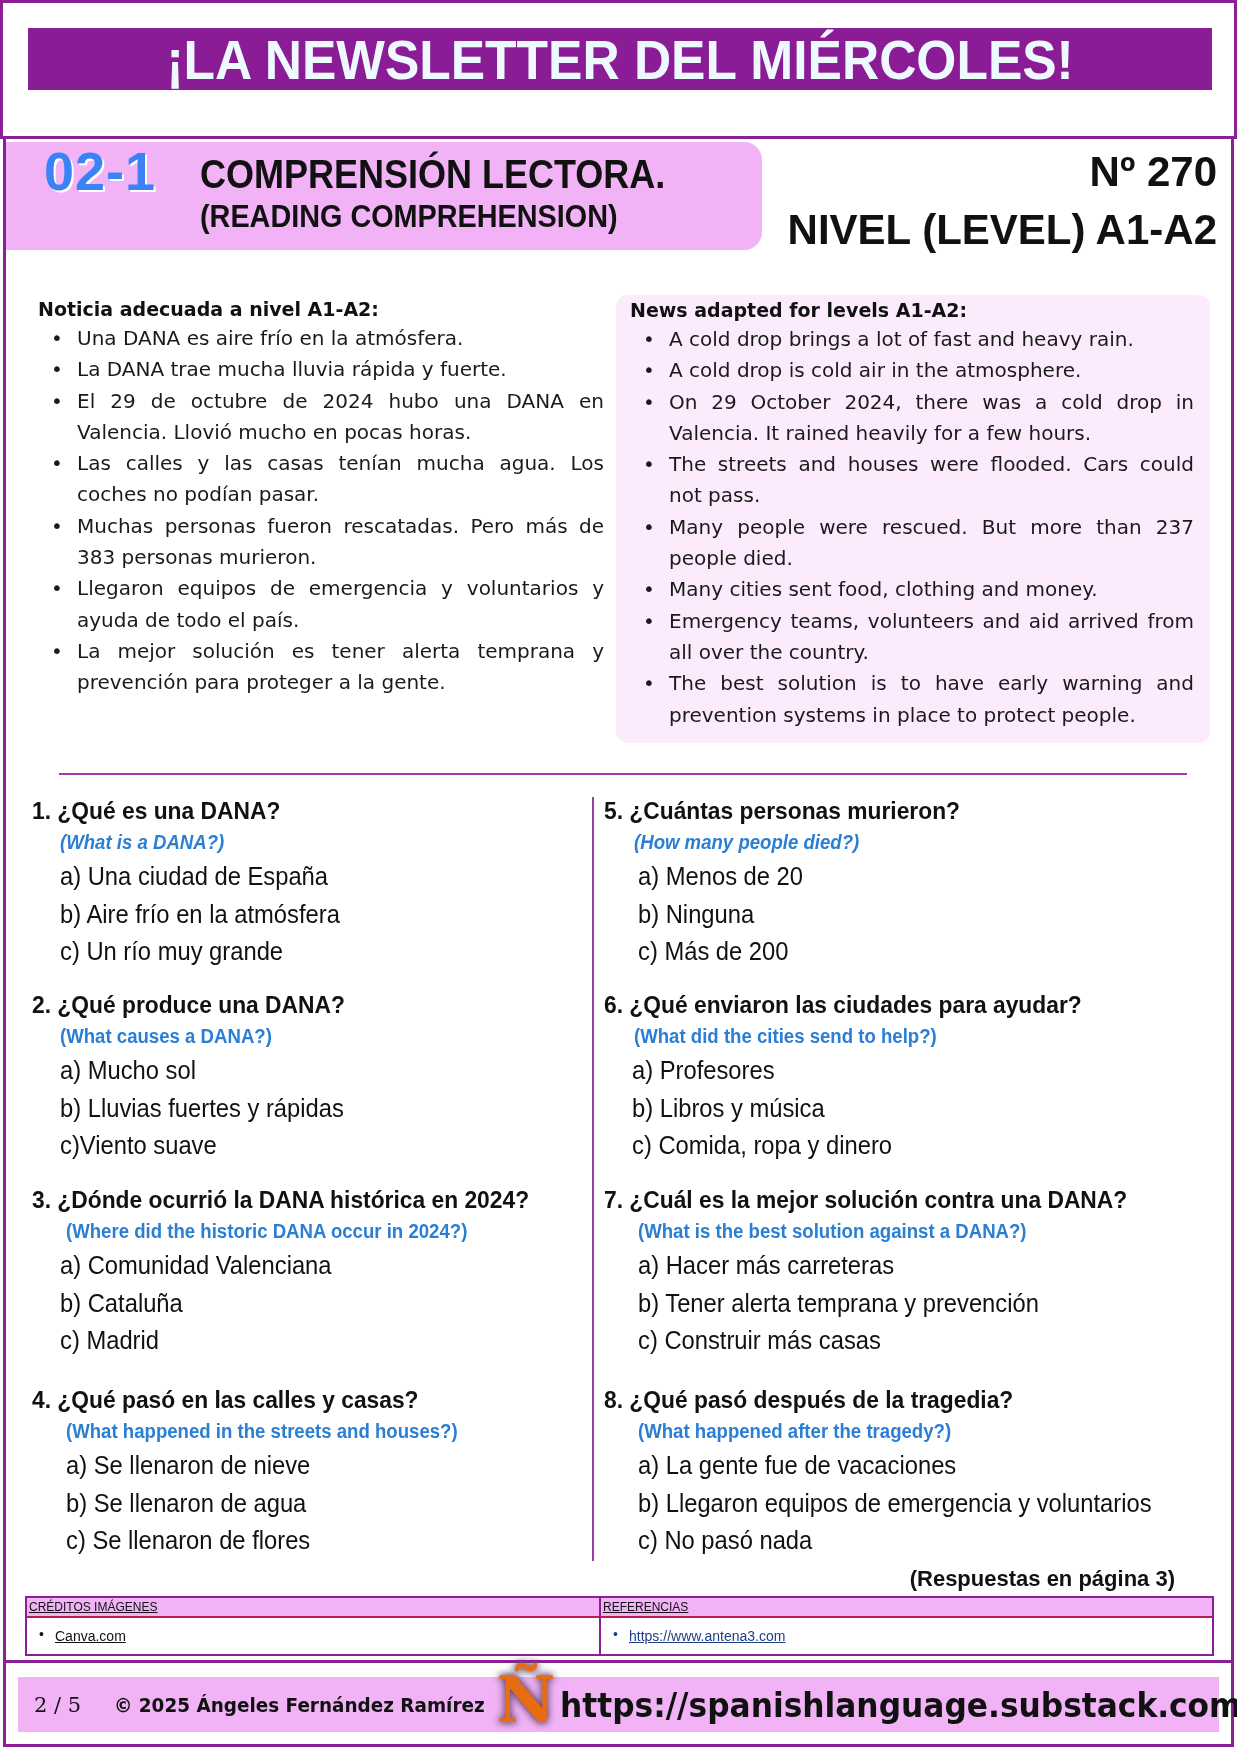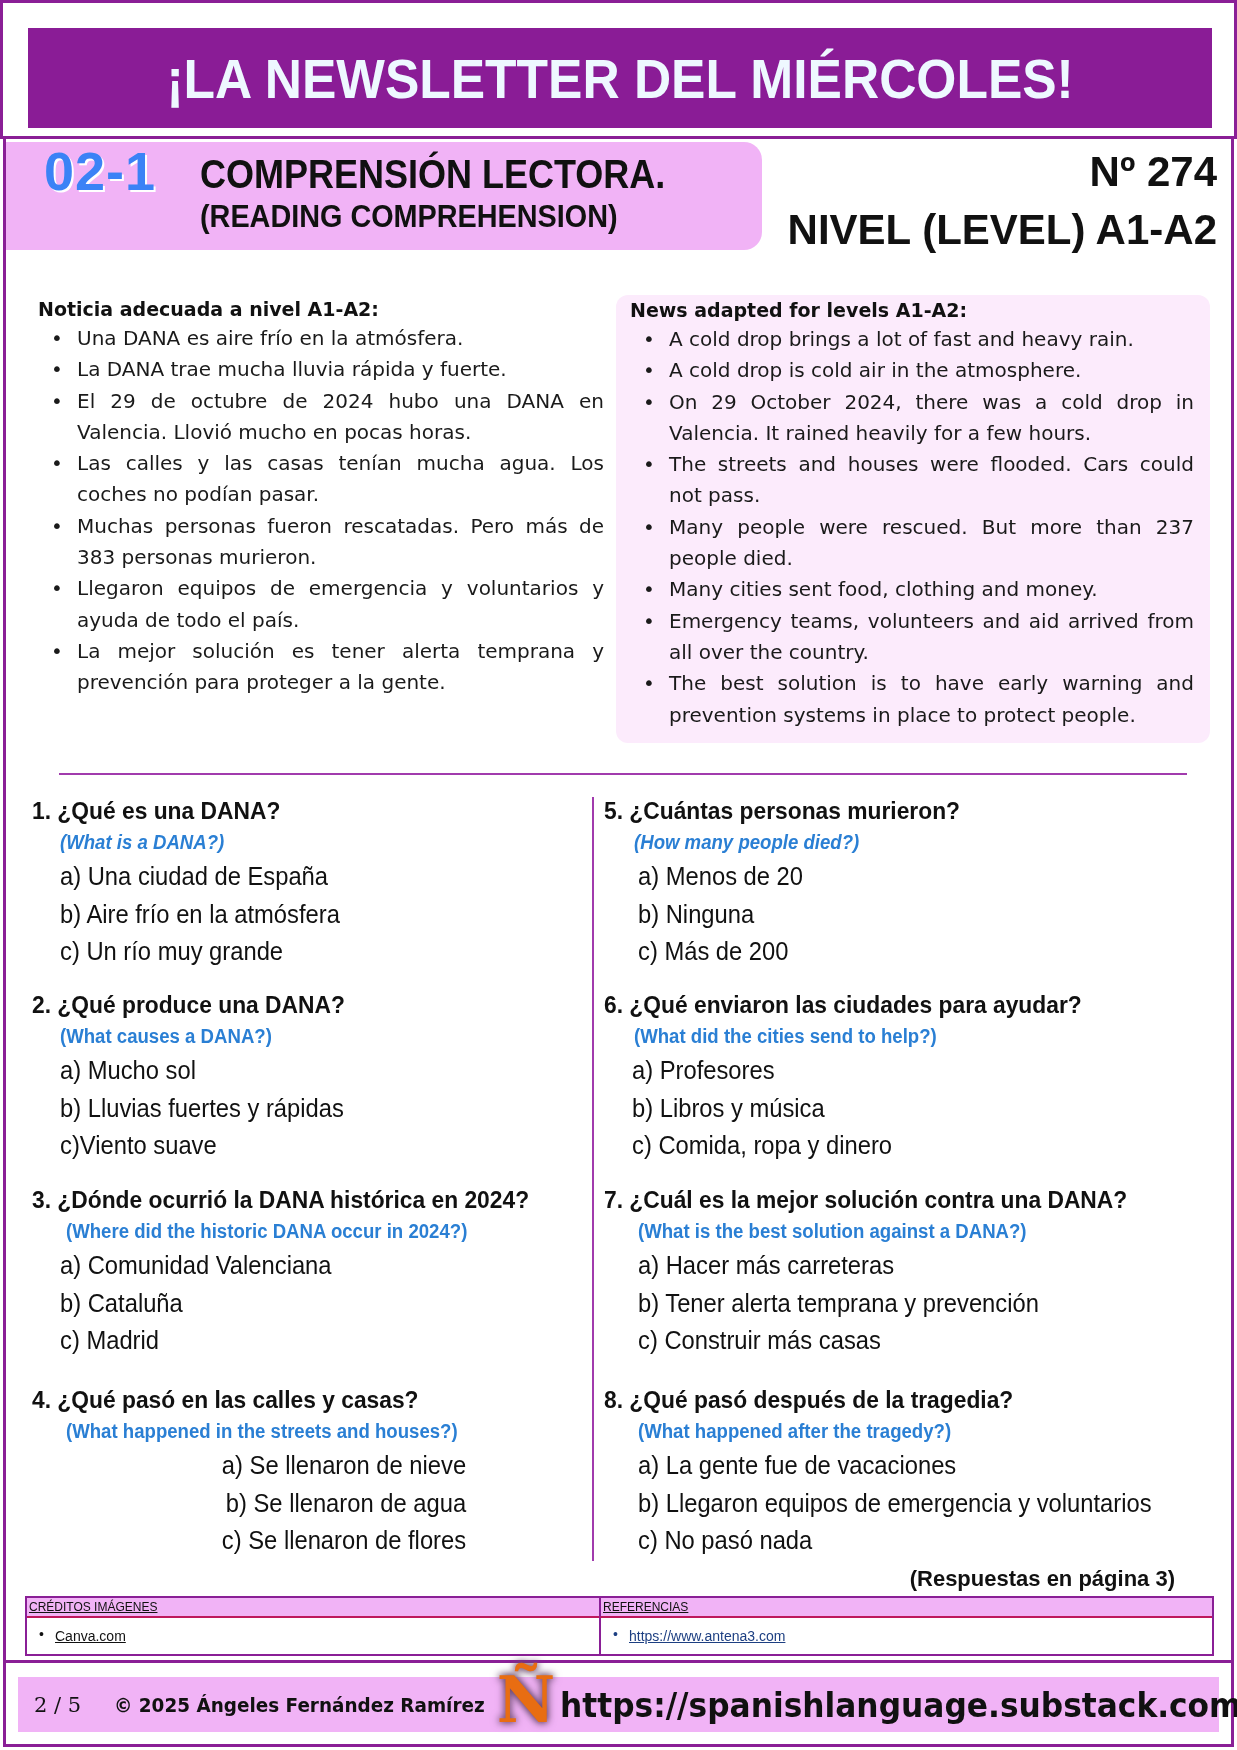--- a/index.html
+++ b/index.html
@@ -1,21 +1,21 @@
 <!DOCTYPE html>
 <html><head>
 <meta charset="utf-8">
 <style>
   * { box-sizing: border-box; margin: 0; padding: 0; }
   html, body { width: 1237px; height: 1750px; background: #ffffff; overflow: hidden; }
   body { font-family: "Liberation Sans", sans-serif; color: #111; position: relative; }
 
   .frame-top { position: absolute; left: 0; top: 0; width: 1237px; height: 139px;
     border: 3px solid #8a1f96; }
-  .banner { position: absolute; left: 28px; top: 28px; width: 1184px; height: 100px;
+  .banner { position: absolute; left: 28px; top: 28px; width: 1184px; height: 62px;
     background: #8a1c96; display: flex; align-items: center; justify-content: center; }
   .banner-title { color: #eef8ff; font-family: "Liberation Sans", sans-serif; font-weight: 700;
     font-size: 56px; letter-spacing: 0px; transform: scaleX(0.92); white-space: nowrap; }
 
   .frame-main { position: absolute; left: 3px; top: 136px; width: 1231px; height: 1524px;
     border-left: 3px solid #8a1f96; border-right: 3px solid #8a1f96; border-top: 3px solid #8a1f96; }
 
   .pill { position: absolute; left: 6px; top: 142px; width: 756px; height: 108px;
     background: #f1b3f6; border-radius: 0 18px 18px 0; }
   .code { position: absolute; left: 44px; top: 140px; font-size: 54px; font-weight: 700;
@@ -79,21 +79,21 @@
 <div class="banner">
   <span class="banner-title">¡LA NEWSLETTER DEL MIÉRCOLES!</span>
 </div>
 
 <div class="frame-main"></div>
 
 <div class="pill"></div>
 <div class="code">02-1</div>
 <div class="sect-title">COMPRENSIÓN LECTORA.</div>
 <div class="sect-sub">(READING COMPREHENSION)</div>
-<div class="issue">Nº 274</div>
+<div class="issue">Nº 270</div>
 <div class="level">NIVEL (LEVEL) A1-A2</div>
 
 <div class="news-es">
   <div class="news-head">Noticia adecuada a nivel A1-A2:</div>
   <ul class="news-list">
     <li>Una DANA es aire frío en la atmósfera.</li>
     <li>La DANA trae mucha lluvia rápida y fuerte.</li>
     <li>El 29 de octubre de 2024 hubo una DANA en Valencia. Llovió mucho en pocas horas.</li>
     <li>Las calles y las casas tenían mucha agua. Los coches no podían pasar.</li>
     <li>Muchas personas fueron rescatadas. Pero más de 383 personas murieron.</li>
@@ -145,21 +145,21 @@
   <ul class="q-opts" style="margin-left:28px;">
     <li>a) Comunidad Valenciana</li>
     <li>b) Cataluña</li>
     <li>c) Madrid</li>
   </ul>
 </div>
 
 <div class="q" style="left:32px; top:1386px;">
   <div class="q-title">4. ¿Qué pasó en las calles y casas?</div>
   <div class="q-trans" style="margin-left:34px;">(What happened in the streets and houses?)</div>
-  <ul class="q-opts" style="margin-left:34px;text-align:right;">
+  <ul class="q-opts" style="margin-left:34px;">
     <li>a) Se llenaron de nieve</li>
     <li>b) Se llenaron de agua</li>
     <li>c) Se llenaron de flores</li>
   </ul>
 </div>
 
 <div class="q" style="left:604px; top:797px;">
   <div class="q-title">5. ¿Cuántas personas murieron?</div>
   <div class="q-trans it" style="margin-left:30px;">(How many people died?)</div>
   <ul class="q-opts" style="margin-left:34px;">

